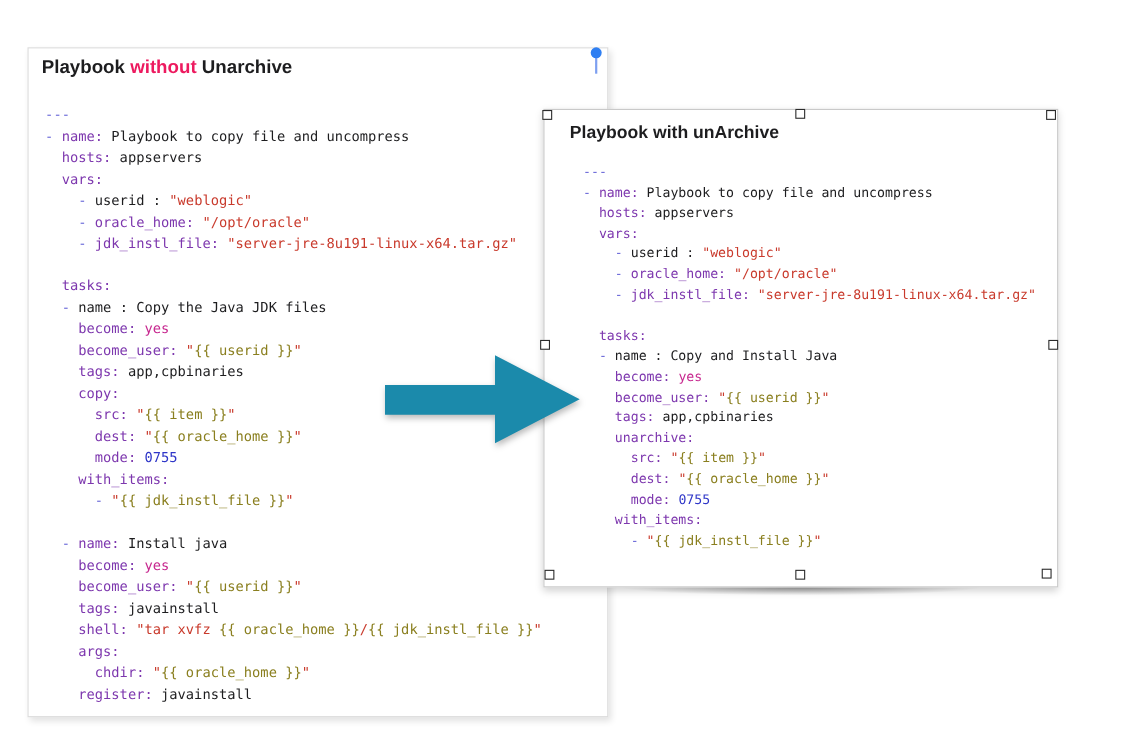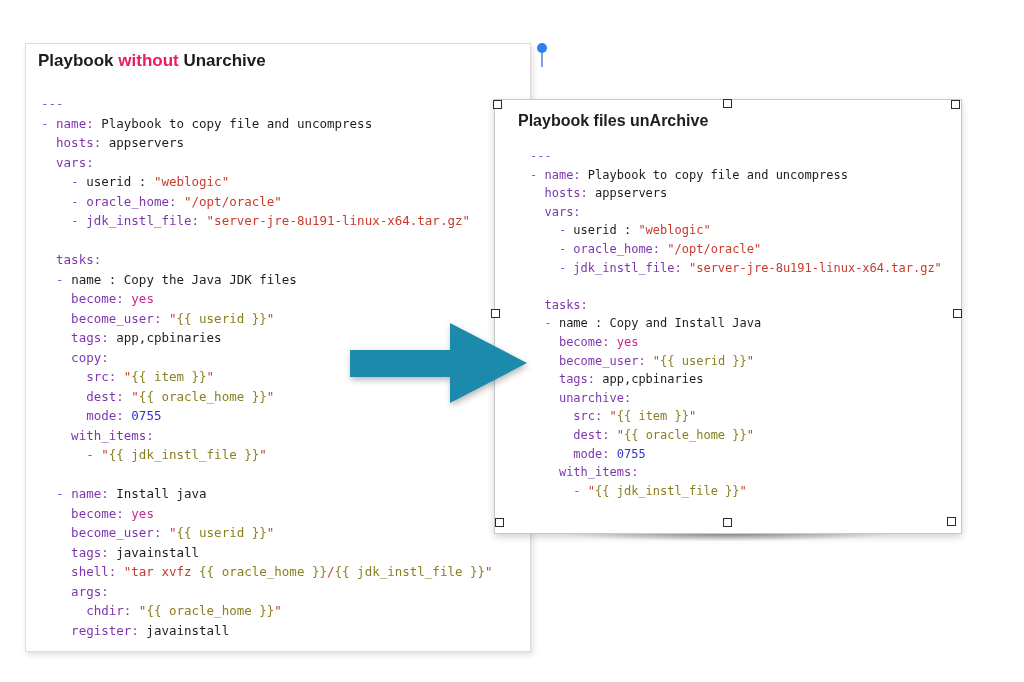--- a/index.html
+++ b/index.html
@@ -6,20 +6,21 @@
   body{
     width:1024px;height:682px;position:relative;overflow:hidden;
     background:#ffffff;font-family:"Liberation Sans",sans-serif;
   }
   .card{position:absolute;background:#ffffff;}
   .card-left{
     left:25px;top:43px;width:504px;height:607px;
     border:1px solid #dcdcdc;
     box-shadow:2px 3px 6px rgba(0,0,0,0.12);
     z-index:1;
+    padding-left:22px;
   }
   .card-right{
     left:494px;top:99px;width:466px;height:433px;
     border:1px solid #c9c9c9;
     box-shadow:0 3px 7px rgba(0,0,0,0.18);
     z-index:5;
   }
   .curl-shadow{
     position:absolute;left:502px;top:524px;width:452px;height:20px;
     background:radial-gradient(ellipse 50% 50% at 50% 50%,rgba(0,0,0,0.38),rgba(0,0,0,0) 72%);
@@ -52,21 +53,21 @@
 <body>
 
 <div class="card card-left">
   <div class="panel-title title-left"><span style="color: rgb(29, 29, 31);">Playbook </span><span style="color: rgb(237, 26, 95);">without</span><span style="color: rgb(29, 29, 31);"> Unarchive</span></div>
   <div class="code code-left"><div class="code-line"><span style="color: rgb(103, 101, 216);">---</span></div><div class="code-line"><span style="color: rgb(103, 101, 216);">- </span><span style="color: rgb(125, 55, 174);">name:</span><span style="color: rgb(29, 29, 31);"> Playbook to copy file and uncompress</span></div><div class="code-line"><span style="color: rgb(29, 29, 31);">  </span><span style="color: rgb(125, 55, 174);">hosts:</span><span style="color: rgb(29, 29, 31);"> appservers</span></div><div class="code-line"><span style="color: rgb(29, 29, 31);">  </span><span style="color: rgb(125, 55, 174);">vars:</span></div><div class="code-line"><span style="color: rgb(29, 29, 31);">    </span><span style="color: rgb(103, 101, 216);">- </span><span style="color: rgb(29, 29, 31);">userid : </span><span style="color: rgb(201, 58, 44);">"weblogic"</span></div><div class="code-line"><span style="color: rgb(29, 29, 31);">    </span><span style="color: rgb(103, 101, 216);">- </span><span style="color: rgb(125, 55, 174);">oracle_home:</span><span style="color: rgb(29, 29, 31);"> </span><span style="color: rgb(201, 58, 44);">"/opt/oracle"</span></div><div class="code-line"><span style="color: rgb(29, 29, 31);">    </span><span style="color: rgb(103, 101, 216);">- </span><span style="color: rgb(125, 55, 174);">jdk_instl_file:</span><span style="color: rgb(29, 29, 31);"> </span><span style="color: rgb(201, 58, 44);">"server-jre-8u191-linux-x64.tar.gz"</span></div><div class="code-line"></div><div class="code-line"><span style="color: rgb(29, 29, 31);">  </span><span style="color: rgb(125, 55, 174);">tasks:</span></div><div class="code-line"><span style="color: rgb(29, 29, 31);">  </span><span style="color: rgb(103, 101, 216);">- </span><span style="color: rgb(29, 29, 31);">name : Copy the Java JDK files</span></div><div class="code-line"><span style="color: rgb(29, 29, 31);">    </span><span style="color: rgb(125, 55, 174);">become:</span><span style="color: rgb(29, 29, 31);"> </span><span style="color: rgb(199, 40, 143);">yes</span></div><div class="code-line"><span style="color: rgb(29, 29, 31);">    </span><span style="color: rgb(125, 55, 174);">become_user:</span><span style="color: rgb(29, 29, 31);"> </span><span style="color: rgb(201, 58, 44);">"</span><span style="color: rgb(138, 127, 31);">{{ userid }}</span><span style="color: rgb(201, 58, 44);">"</span></div><div class="code-line"><span style="color: rgb(29, 29, 31);">    </span><span style="color: rgb(125, 55, 174);">tags:</span><span style="color: rgb(29, 29, 31);"> app,cpbinaries</span></div><div class="code-line"><span style="color: rgb(29, 29, 31);">    </span><span style="color: rgb(125, 55, 174);">copy:</span></div><div class="code-line"><span style="color: rgb(29, 29, 31);">      </span><span style="color: rgb(125, 55, 174);">src:</span><span style="color: rgb(29, 29, 31);"> </span><span style="color: rgb(201, 58, 44);">"</span><span style="color: rgb(138, 127, 31);">{{ item }}</span><span style="color: rgb(201, 58, 44);">"</span></div><div class="code-line"><span style="color: rgb(29, 29, 31);">      </span><span style="color: rgb(125, 55, 174);">dest:</span><span style="color: rgb(29, 29, 31);"> </span><span style="color: rgb(201, 58, 44);">"</span><span style="color: rgb(138, 127, 31);">{{ oracle_home }}</span><span style="color: rgb(201, 58, 44);">"</span></div><div class="code-line"><span style="color: rgb(29, 29, 31);">      </span><span style="color: rgb(125, 55, 174);">mode:</span><span style="color: rgb(29, 29, 31);"> </span><span style="color: rgb(47, 54, 200);">0755</span></div><div class="code-line"><span style="color: rgb(29, 29, 31);">    </span><span style="color: rgb(125, 55, 174);">with_items:</span></div><div class="code-line"><span style="color: rgb(29, 29, 31);">      </span><span style="color: rgb(103, 101, 216);">- </span><span style="color: rgb(201, 58, 44);">"</span><span style="color: rgb(138, 127, 31);">{{ jdk_instl_file }}</span><span style="color: rgb(201, 58, 44);">"</span></div><div class="code-line"></div><div class="code-line"><span style="color: rgb(29, 29, 31);">  </span><span style="color: rgb(103, 101, 216);">- </span><span style="color: rgb(125, 55, 174);">name:</span><span style="color: rgb(29, 29, 31);"> Install java</span></div><div class="code-line"><span style="color: rgb(29, 29, 31);">    </span><span style="color: rgb(125, 55, 174);">become:</span><span style="color: rgb(29, 29, 31);"> </span><span style="color: rgb(199, 40, 143);">yes</span></div><div class="code-line"><span style="color: rgb(29, 29, 31);">    </span><span style="color: rgb(125, 55, 174);">become_user:</span><span style="color: rgb(29, 29, 31);"> </span><span style="color: rgb(201, 58, 44);">"</span><span style="color: rgb(138, 127, 31);">{{ userid }}</span><span style="color: rgb(201, 58, 44);">"</span></div><div class="code-line"><span style="color: rgb(29, 29, 31);">    </span><span style="color: rgb(125, 55, 174);">tags:</span><span style="color: rgb(29, 29, 31);"> javainstall</span></div><div class="code-line"><span style="color: rgb(29, 29, 31);">    </span><span style="color: rgb(125, 55, 174);">shell:</span><span style="color: rgb(29, 29, 31);"> </span><span style="color: rgb(201, 58, 44);">"tar xvfz </span><span style="color: rgb(138, 127, 31);">{{ oracle_home }}</span><span style="color: rgb(201, 58, 44);">/</span><span style="color: rgb(138, 127, 31);">{{ jdk_instl_file }}</span><span style="color: rgb(201, 58, 44);">"</span></div><div class="code-line"><span style="color: rgb(29, 29, 31);">    </span><span style="color: rgb(125, 55, 174);">args:</span></div><div class="code-line"><span style="color: rgb(29, 29, 31);">      </span><span style="color: rgb(125, 55, 174);">chdir:</span><span style="color: rgb(29, 29, 31);"> </span><span style="color: rgb(201, 58, 44);">"</span><span style="color: rgb(138, 127, 31);">{{ oracle_home }}</span><span style="color: rgb(201, 58, 44);">"</span></div><div class="code-line"><span style="color: rgb(29, 29, 31);">    </span><span style="color: rgb(125, 55, 174);">register:</span><span style="color: rgb(29, 29, 31);"> javainstall</span></div></div>
 </div>
 
 <div class="curl-shadow"></div>
 
 <div class="card card-right">
-  <div class="panel-title title-right">Playbook files unArchive</div>
+  <div class="panel-title title-right">Playbook with unArchive</div>
   <div class="code code-right"><div class="code-line"><span style="color: rgb(103, 101, 216);">---</span></div><div class="code-line"><span style="color: rgb(103, 101, 216);">- </span><span style="color: rgb(125, 55, 174);">name:</span><span style="color: rgb(29, 29, 31);"> Playbook to copy file and uncompress</span></div><div class="code-line"><span style="color: rgb(29, 29, 31);">  </span><span style="color: rgb(125, 55, 174);">hosts:</span><span style="color: rgb(29, 29, 31);"> appservers</span></div><div class="code-line"><span style="color: rgb(29, 29, 31);">  </span><span style="color: rgb(125, 55, 174);">vars:</span></div><div class="code-line"><span style="color: rgb(29, 29, 31);">    </span><span style="color: rgb(103, 101, 216);">- </span><span style="color: rgb(29, 29, 31);">userid : </span><span style="color: rgb(201, 58, 44);">"weblogic"</span></div><div class="code-line"><span style="color: rgb(29, 29, 31);">    </span><span style="color: rgb(103, 101, 216);">- </span><span style="color: rgb(125, 55, 174);">oracle_home:</span><span style="color: rgb(29, 29, 31);"> </span><span style="color: rgb(201, 58, 44);">"/opt/oracle"</span></div><div class="code-line"><span style="color: rgb(29, 29, 31);">    </span><span style="color: rgb(103, 101, 216);">- </span><span style="color: rgb(125, 55, 174);">jdk_instl_file:</span><span style="color: rgb(29, 29, 31);"> </span><span style="color: rgb(201, 58, 44);">"server-jre-8u191-linux-x64.tar.gz"</span></div><div class="code-line"></div><div class="code-line"><span style="color: rgb(29, 29, 31);">  </span><span style="color: rgb(125, 55, 174);">tasks:</span></div><div class="code-line"><span style="color: rgb(29, 29, 31);">  </span><span style="color: rgb(103, 101, 216);">- </span><span style="color: rgb(29, 29, 31);">name : Copy and Install Java</span></div><div class="code-line"><span style="color: rgb(29, 29, 31);">    </span><span style="color: rgb(125, 55, 174);">become:</span><span style="color: rgb(29, 29, 31);"> </span><span style="color: rgb(199, 40, 143);">yes</span></div><div class="code-line"><span style="color: rgb(29, 29, 31);">    </span><span style="color: rgb(125, 55, 174);">become_user:</span><span style="color: rgb(29, 29, 31);"> </span><span style="color: rgb(201, 58, 44);">"</span><span style="color: rgb(138, 127, 31);">{{ userid }}</span><span style="color: rgb(201, 58, 44);">"</span></div><div class="code-line"><span style="color: rgb(29, 29, 31);">    </span><span style="color: rgb(125, 55, 174);">tags:</span><span style="color: rgb(29, 29, 31);"> app,cpbinaries</span></div><div class="code-line"><span style="color: rgb(29, 29, 31);">    </span><span style="color: rgb(125, 55, 174);">unarchive:</span></div><div class="code-line"><span style="color: rgb(29, 29, 31);">      </span><span style="color: rgb(125, 55, 174);">src:</span><span style="color: rgb(29, 29, 31);"> </span><span style="color: rgb(201, 58, 44);">"</span><span style="color: rgb(138, 127, 31);">{{ item }}</span><span style="color: rgb(201, 58, 44);">"</span></div><div class="code-line"><span style="color: rgb(29, 29, 31);">      </span><span style="color: rgb(125, 55, 174);">dest:</span><span style="color: rgb(29, 29, 31);"> </span><span style="color: rgb(201, 58, 44);">"</span><span style="color: rgb(138, 127, 31);">{{ oracle_home }}</span><span style="color: rgb(201, 58, 44);">"</span></div><div class="code-line"><span style="color: rgb(29, 29, 31);">      </span><span style="color: rgb(125, 55, 174);">mode:</span><span style="color: rgb(29, 29, 31);"> </span><span style="color: rgb(47, 54, 200);">0755</span></div><div class="code-line"><span style="color: rgb(29, 29, 31);">    </span><span style="color: rgb(125, 55, 174);">with_items:</span></div><div class="code-line"><span style="color: rgb(29, 29, 31);">      </span><span style="color: rgb(103, 101, 216);">- </span><span style="color: rgb(201, 58, 44);">"</span><span style="color: rgb(138, 127, 31);">{{ jdk_instl_file }}</span><span style="color: rgb(201, 58, 44);">"</span></div></div>
 </div>
 
 <div class="handle" style="left:493px;top:100px;"></div>
 <div class="handle" style="left:723px;top:99px;"></div>
 <div class="handle" style="left:951px;top:100px;"></div>
 <div class="handle" style="left:491px;top:309px;"></div>
 <div class="handle" style="left:953px;top:309px;"></div>
 <div class="handle" style="left:495px;top:518px;"></div>
 <div class="handle" style="left:723px;top:518px;"></div>

